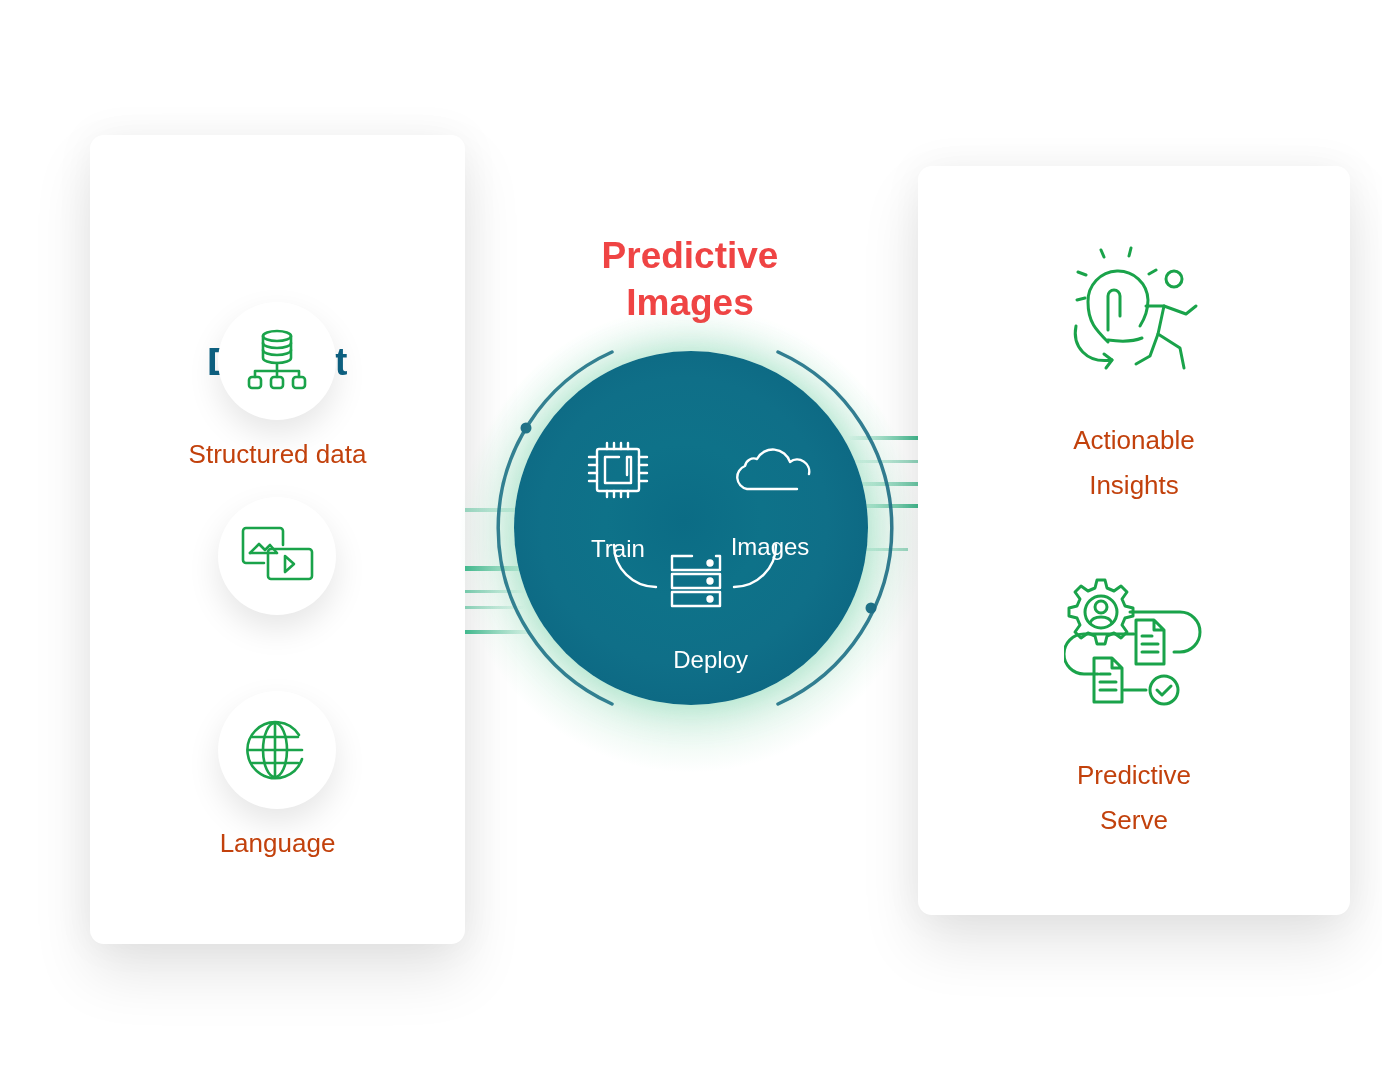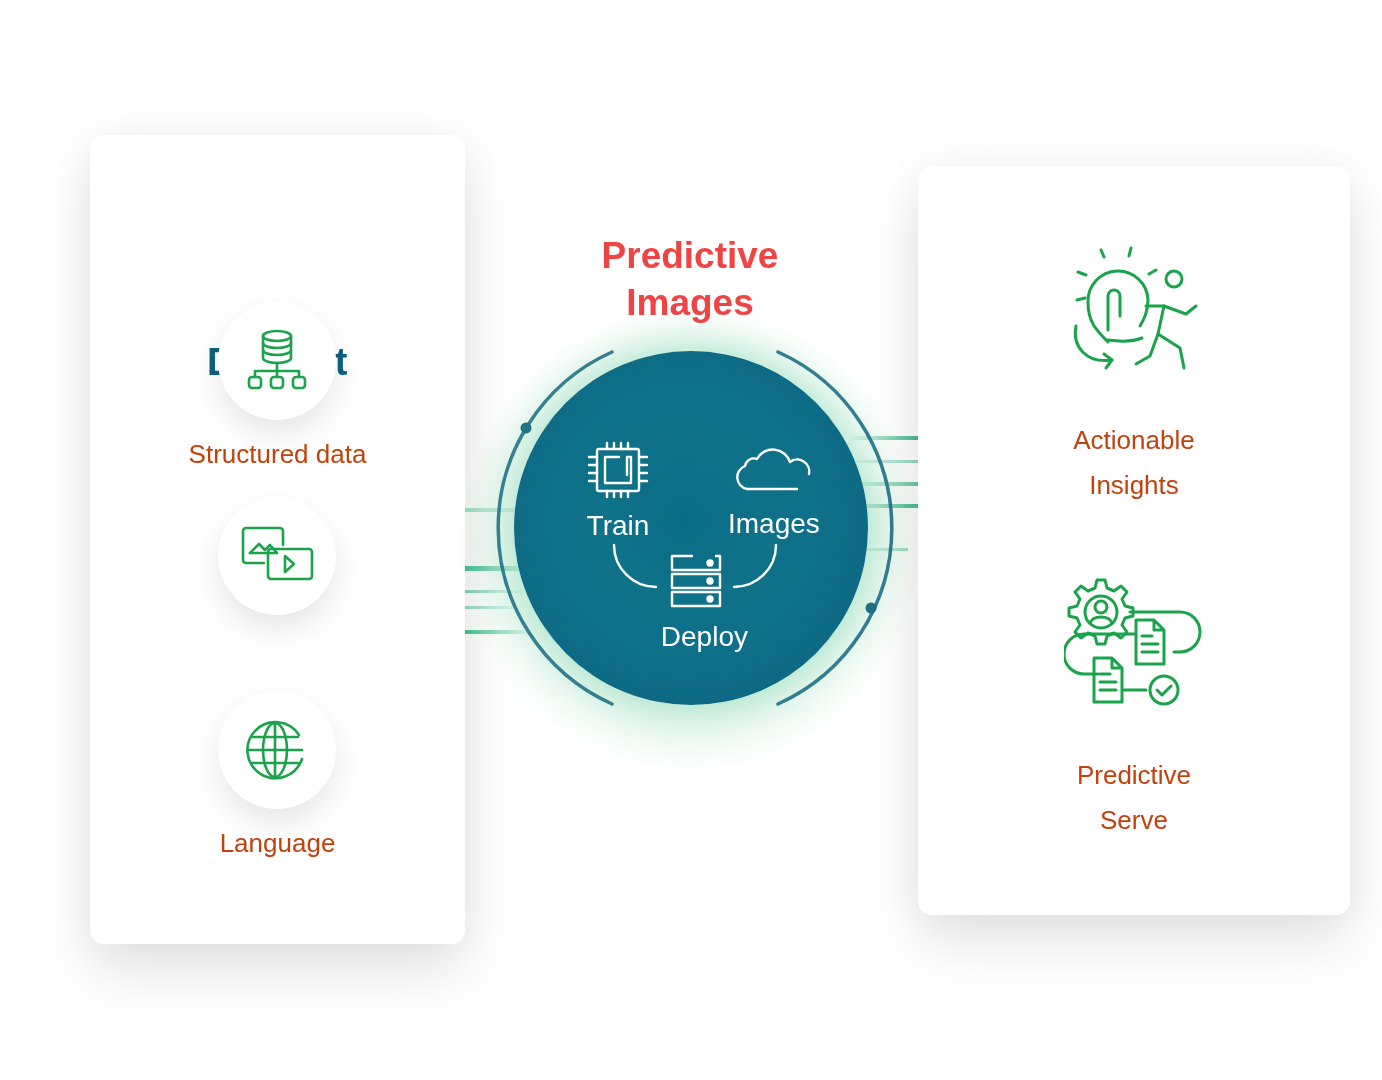--- a/index.html
+++ b/index.html
@@ -36,21 +36,21 @@
     border-radius: 50%;
     background: radial-gradient(circle at 50% 50%, rgba(120,210,160,0.55) 0%, rgba(140,215,175,0.35) 45%, rgba(255,255,255,0) 70%);
   }
   #streaks { position: absolute; left: 0; top: 0; width: 1382px; height: 1080px; pointer-events: none; }
   #model-circle {
     position: absolute; left: 514px; top: 351px; width: 354px; height: 354px; border-radius: 50%;
     background: radial-gradient(circle at 48% 48%, #0b6c85 0%, #0e7289 30%, #0f6f88 55%, #0a5f7c 100%);
     box-shadow: 0 0 40px rgba(80,200,150,0.45);
   }
   .model-label {
-    position: absolute; color: #ffffff; font-size: 28px; text-align: center;
+    position: absolute; color: #ffffff; font-size: 24px; text-align: center; margin-top: 25px;
   }
 </style>
 </head>
 <body>
 
 <div id="left-card" class="card">
   <div class="card-title" style="color:#0e6283;">Dataset</div>
 
   <div class="icon-bubble" style="left:128px; top:167px;">
     <svg width="72" height="66" viewBox="0 0 72 66" fill="none" stroke="#1aa34a" stroke-width="2.6" stroke-linecap="round" stroke-linejoin="round">

